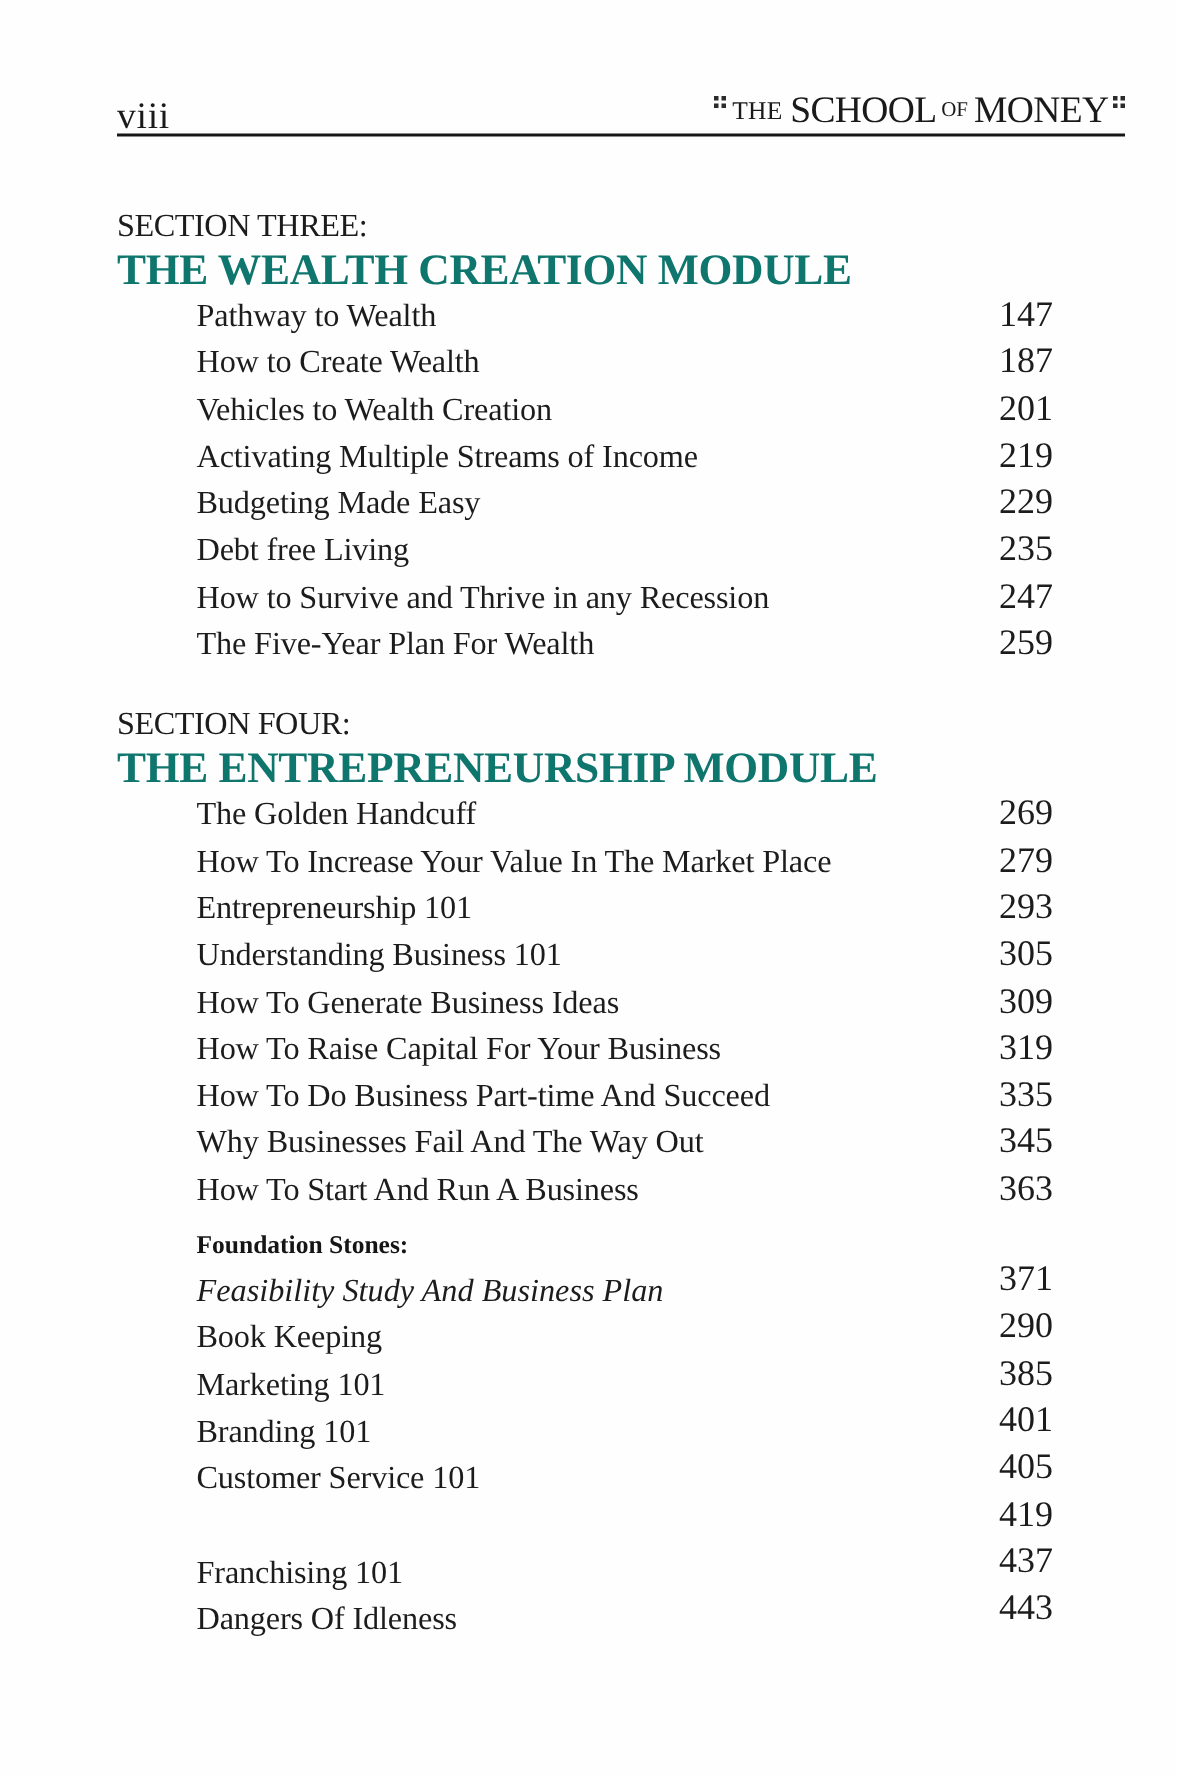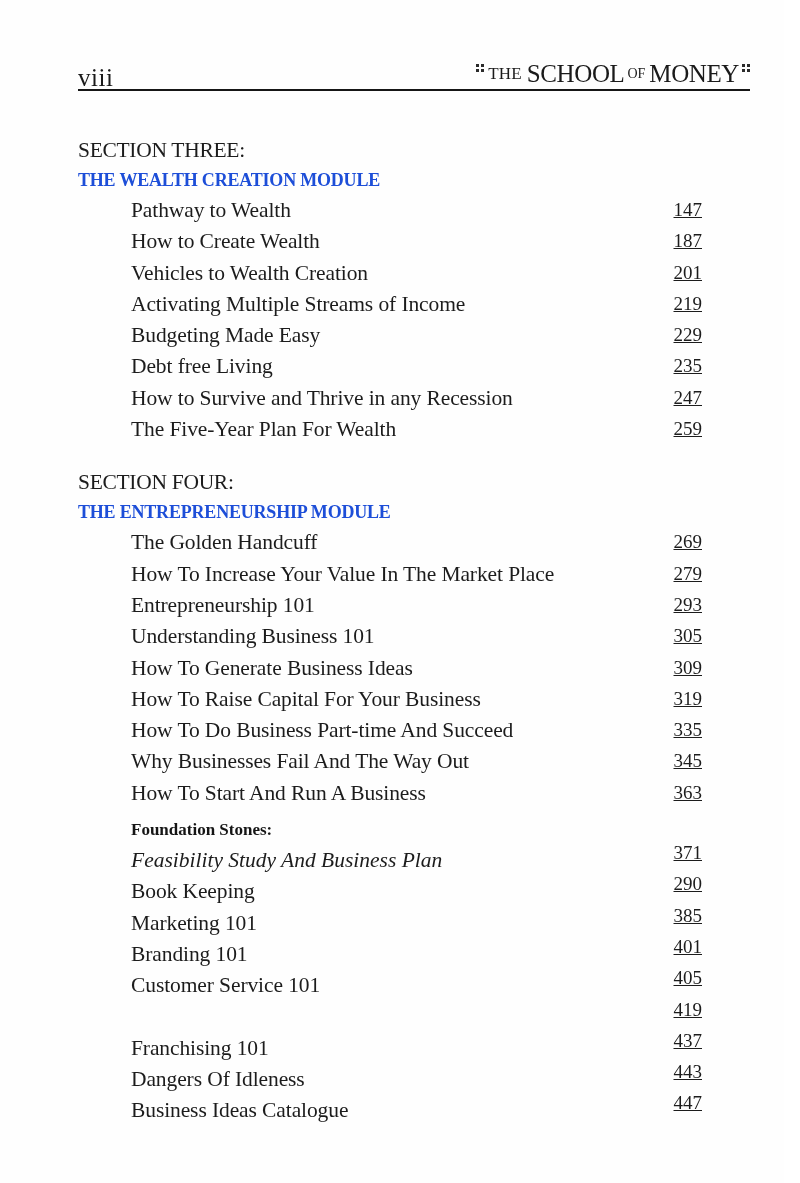--- a/index.html
+++ b/index.html
@@ -89,48 +89,47 @@
     }
     .section + .section { margin-top: 22px; }
     .section-label {
       font-size: 21.5px;
       line-height: 28px;
       height: 30px;
       letter-spacing: -0.3px;
       color: #1c1c1c;
     }
     .section-title {
-      font-size: 18px;
+      font-size: 29px;
       line-height: 28px;
       height: 30px;
       font-weight: bold;
       letter-spacing: -0.2px;
-      color: #1d4ed8;
+      color: #0f766e;
     }
     .entry {
       position: relative;
       height: 31.3px;
       line-height: 28px;
       font-size: 21.5px;
       color: #1c1c1c;
     }
     .entry .title {
       position: absolute;
       left: 53px;
       top: 0;
       white-space: nowrap;
       letter-spacing: -0.1px;
     }
     .entry .page-num {
       position: absolute;
       right: 16px;
       top: 0;
-      font-size: 19px;
-      white-space: nowrap;
-      text-decoration: underline;
+      font-size: 24px;
+      white-space: nowrap;
     }
     .subheading {
       position: relative;
       height: 30px;
       line-height: 28px;
       margin-top: 6px;
       font-size: 17px;
       font-weight: bold;
       color: #151515;
     }
@@ -281,21 +280,17 @@
           <span class="page-num">419</span>
         </div>
         <div class="entry">
           <span class="title">Franchising 101</span>
           <span class="page-num">437</span>
         </div>
         <div class="entry">
           <span class="title">Dangers Of Idleness</span>
           <span class="page-num">443</span>
         </div>
-        <div class="entry">
-          <span class="title">Business Ideas Catalogue</span>
-          <span class="page-num">447</span>
-        </div>
       </div>
     </div>
 
   </div>
 </div>
 
 </body></html>

